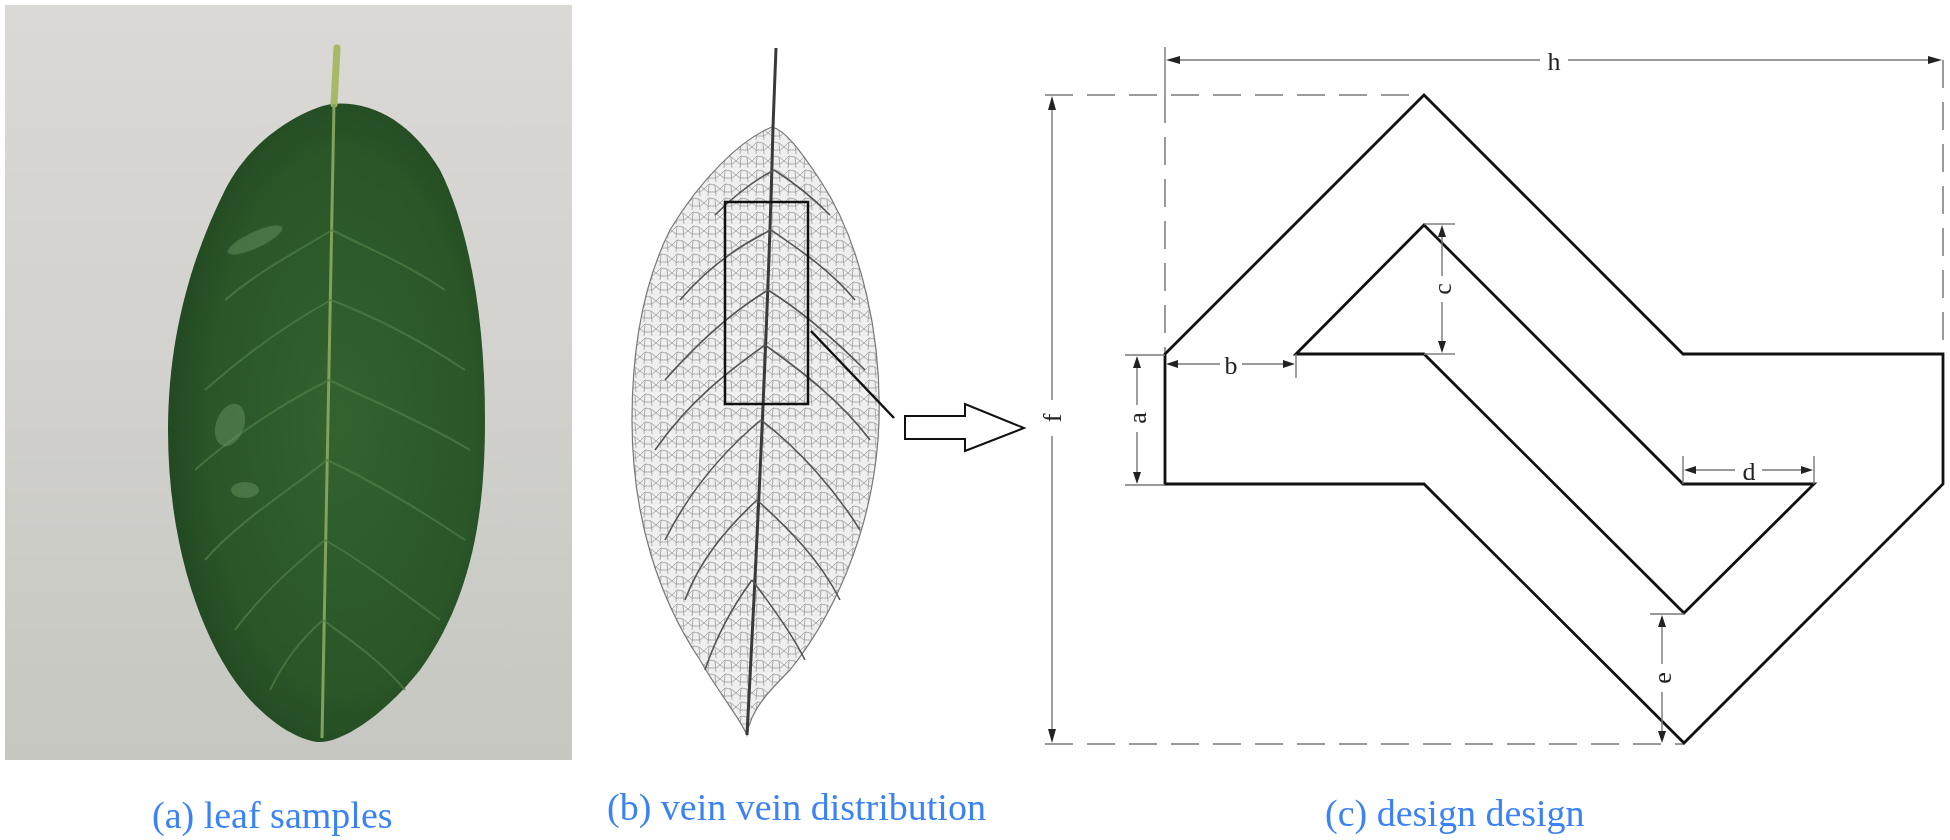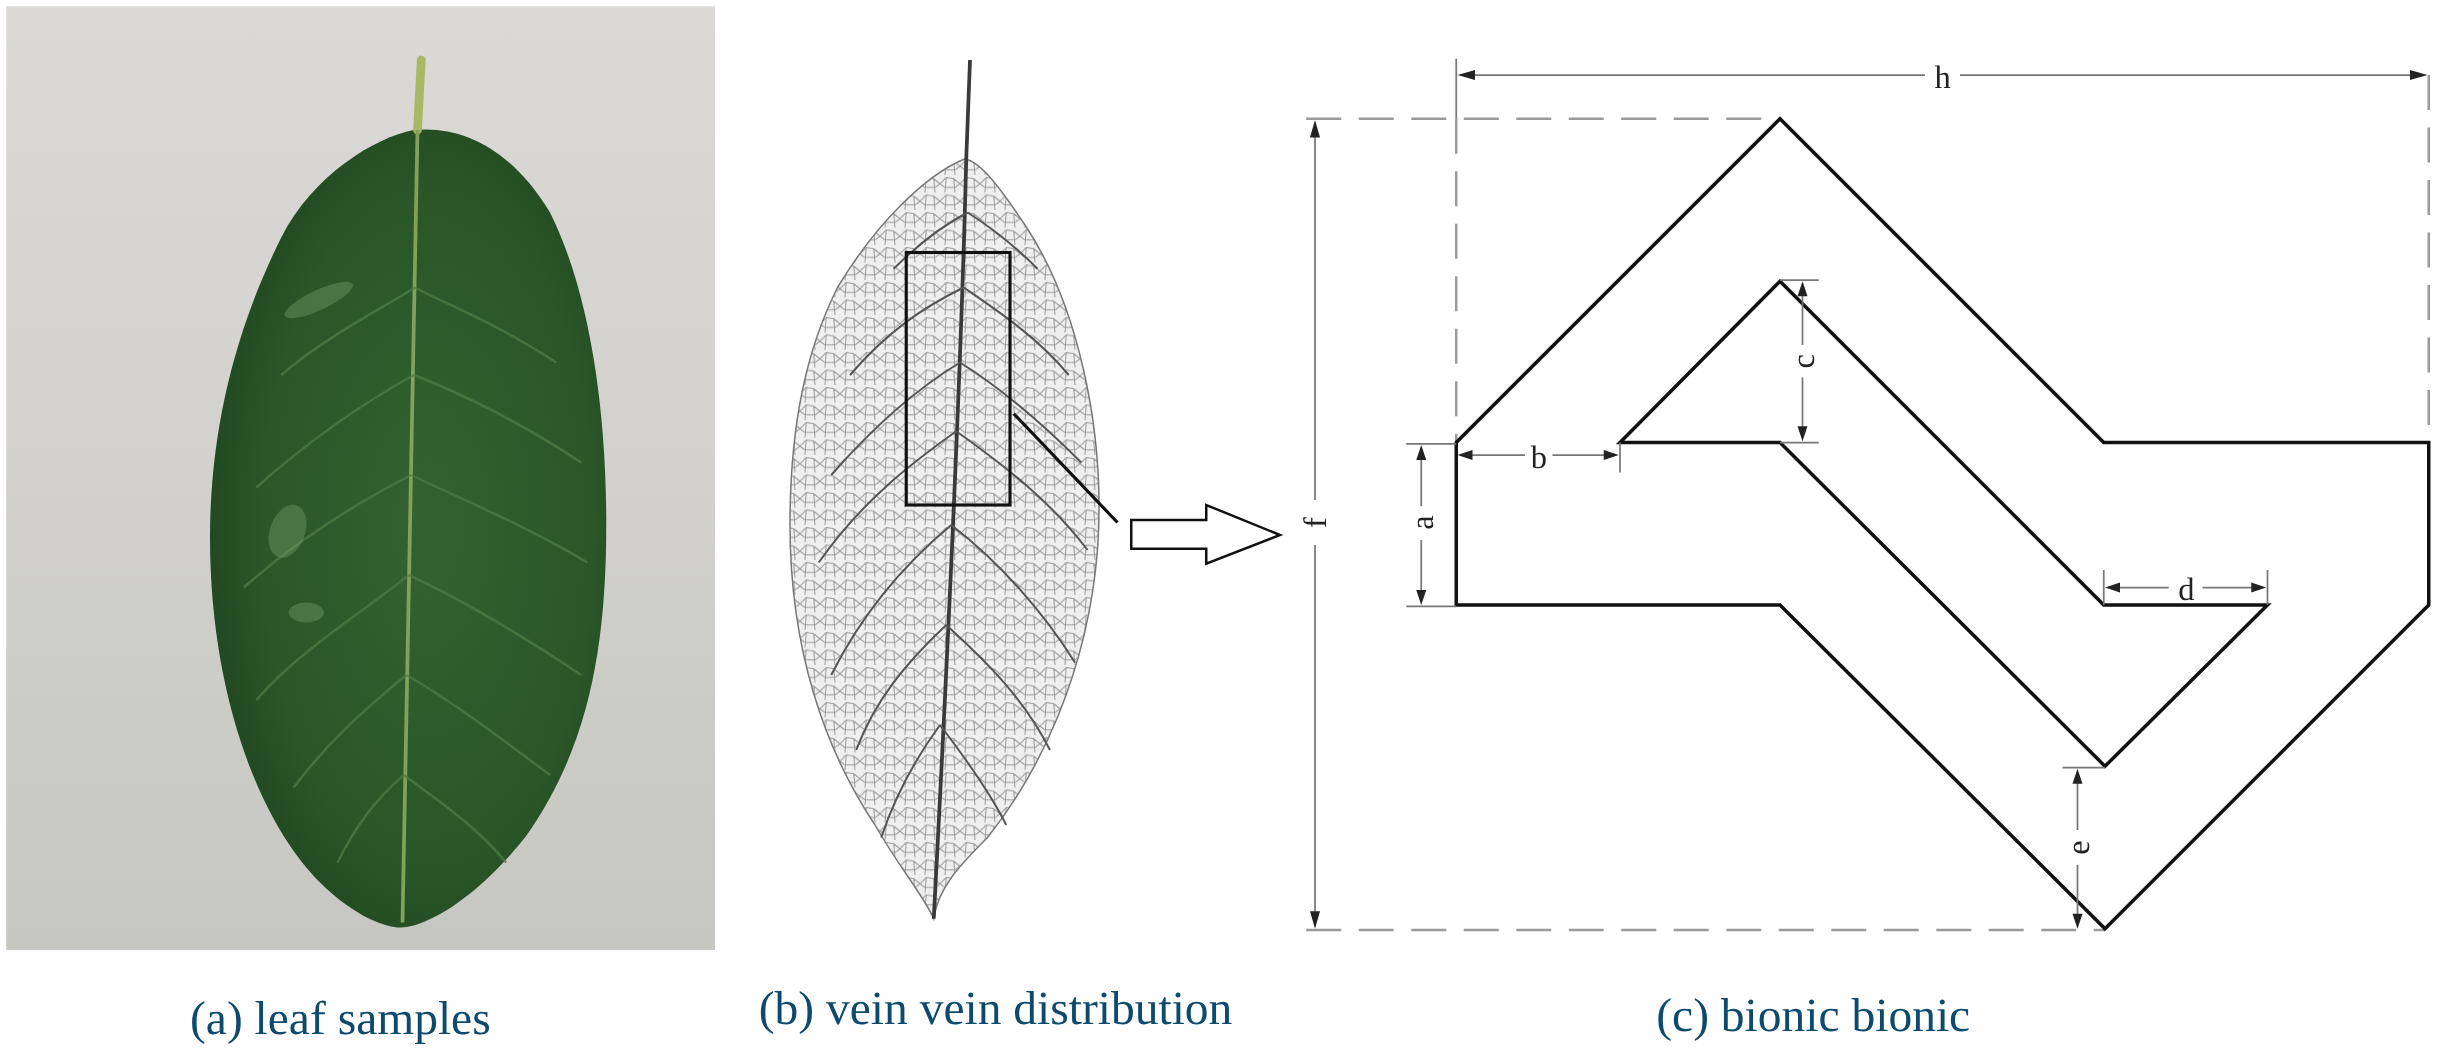--- a/index.html
+++ b/index.html
@@ -1,18 +1,18 @@
 <!DOCTYPE html>
 <html><head>
 <meta charset="utf-8">
 <style>
   html, body { margin: 0; padding: 0; background: #ffffff; }
   body { width: 1950px; height: 840px; position: relative; overflow: hidden; font-family: "Liberation Serif", "DejaVu Serif", serif; }
   .panel { position: absolute; }
-  .caption { position: absolute; font-family: "Liberation Serif", "DejaVu Serif", serif; font-size: 38px; color: #0c4a6e; white-space: nowrap; line-height: 1; }
+  .caption { position: absolute; font-family: "Liberation Serif", "DejaVu Serif", serif; font-size: 38px; color: #3b82f6; white-space: nowrap; line-height: 1; }
   svg text { font-family: "Liberation Serif", "DejaVu Serif", serif; }
 </style>
 </head>
 <body>
 
 <div class="panel" style="left:0;top:0;width:580px;height:770px;">
   <svg width="580" height="770" viewBox="0 0 580 770">
     <defs>
       <linearGradient id="bgGrad" x1="0" y1="0" x2="0" y2="1">
         <stop offset="0" stop-color="#dbd9d5"></stop>
@@ -164,13 +164,13 @@
       <text x="1554" y="70" text-anchor="middle">h</text>
       <text x="1231" y="374" text-anchor="middle">b</text>
       <text x="1749" y="480" text-anchor="middle">d</text>
       <text x="1052" y="418" text-anchor="middle" transform="rotate(-90 1052 418) translate(0 9)">f</text>
       <text x="1137" y="418" text-anchor="middle" transform="rotate(-90 1137 418) translate(0 9)">a</text>
       <text x="1442" y="289" text-anchor="middle" transform="rotate(-90 1442 289) translate(0 9)">c</text>
       <text x="1662" y="678" text-anchor="middle" transform="rotate(-90 1662 678) translate(0 9)">e</text>
     </g>
   </svg>
 </div>
-<div class="caption" style="left:1325px;top:794px;">(c) bionic bionic</div>
+<div class="caption" style="left:1325px;top:794px;">(c) design design</div>
 
 </body></html>

